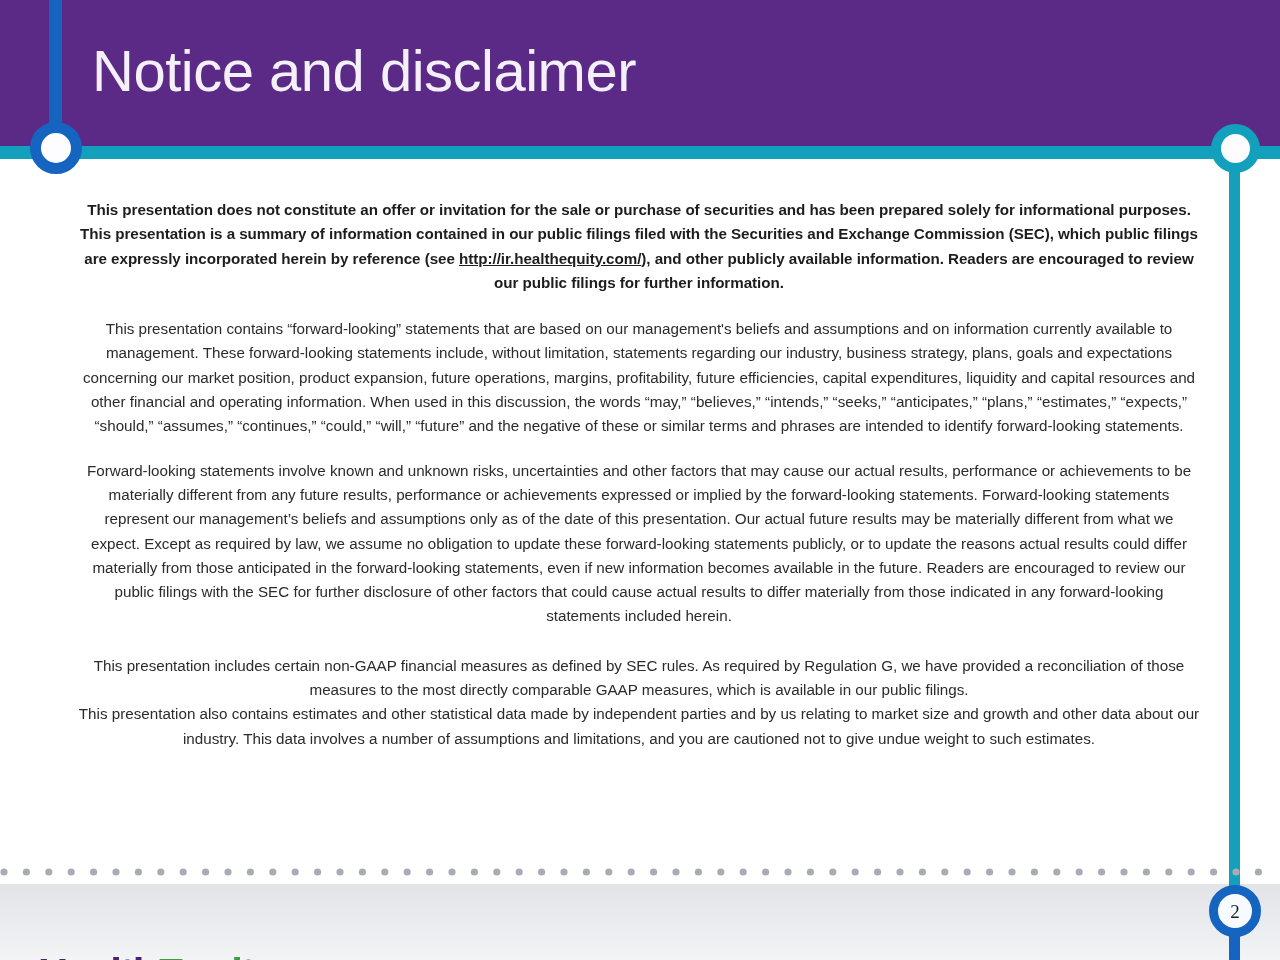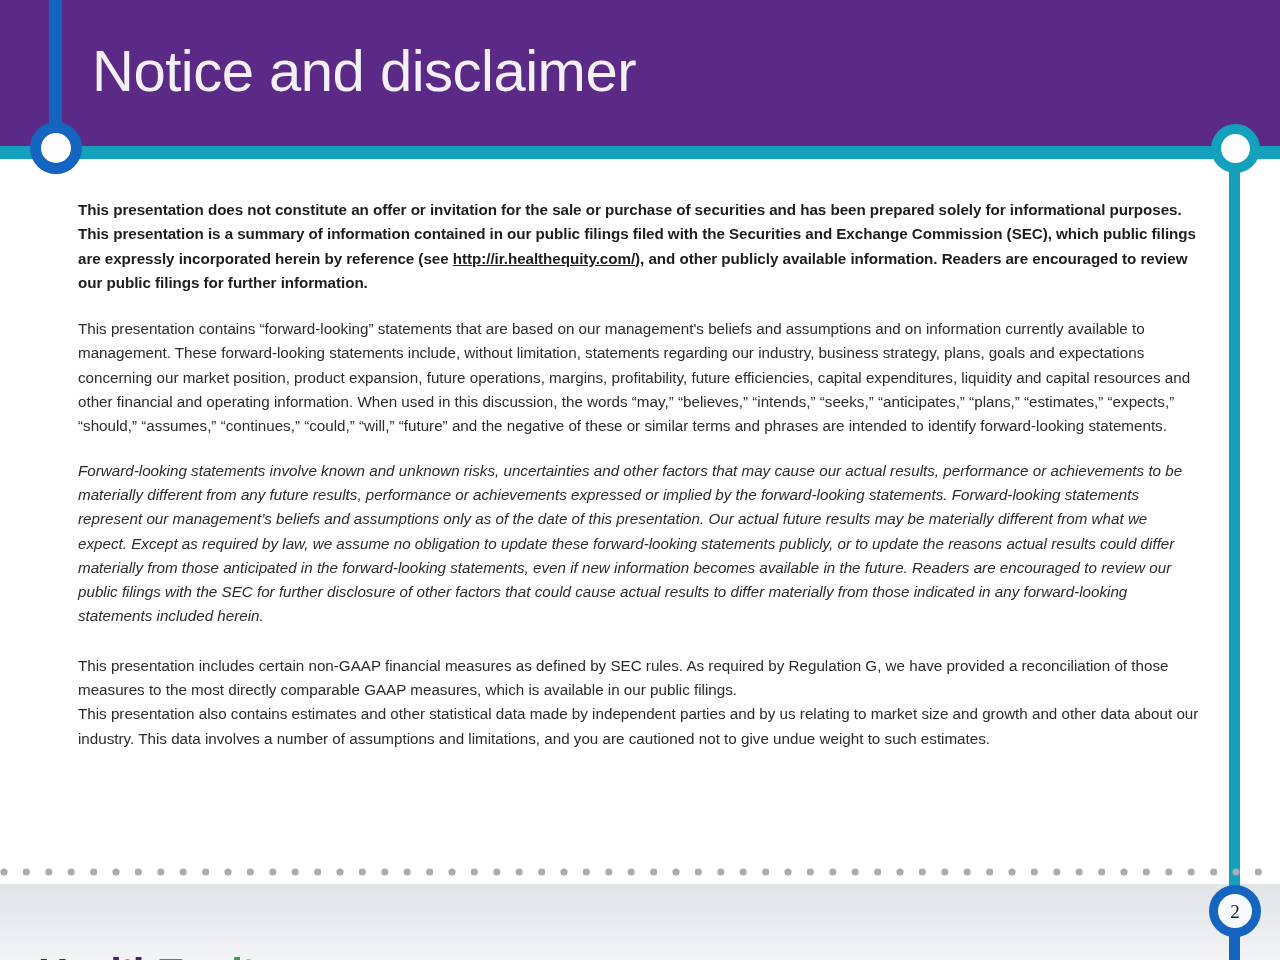--- a/index.html
+++ b/index.html
@@ -87,32 +87,32 @@
     position: absolute;
     left: 78px;
     top: 198px;
     width: 1122px;
   }
 
   .para {
     color: #2b2b2b;
     font-size: 15.2px;
     line-height: 24.3px;
-    text-align: left;
+    text-align: center;
     margin-bottom: 20px;
   }
 
   .para.bold {
     font-weight: bold;
     color: #1d1d1d;
     letter-spacing: -0.05px;
   }
 
   .para.p2 { margin-top: 22px; }
-  .para.p3 { margin-bottom: 25px; font-style: italic; }
+  .para.p3 { margin-bottom: 25px; }
   .para.p4 { margin-bottom: 26px; }
   .para.p5 { margin-bottom: 0; }
 
   .inline-link {
     text-decoration: underline;
     color: inherit;
   }
 
   
   #footer-band {

